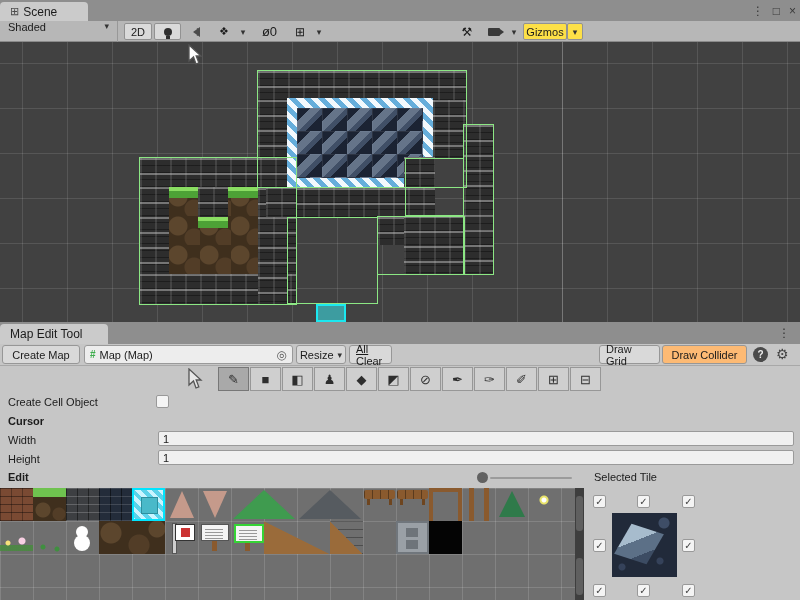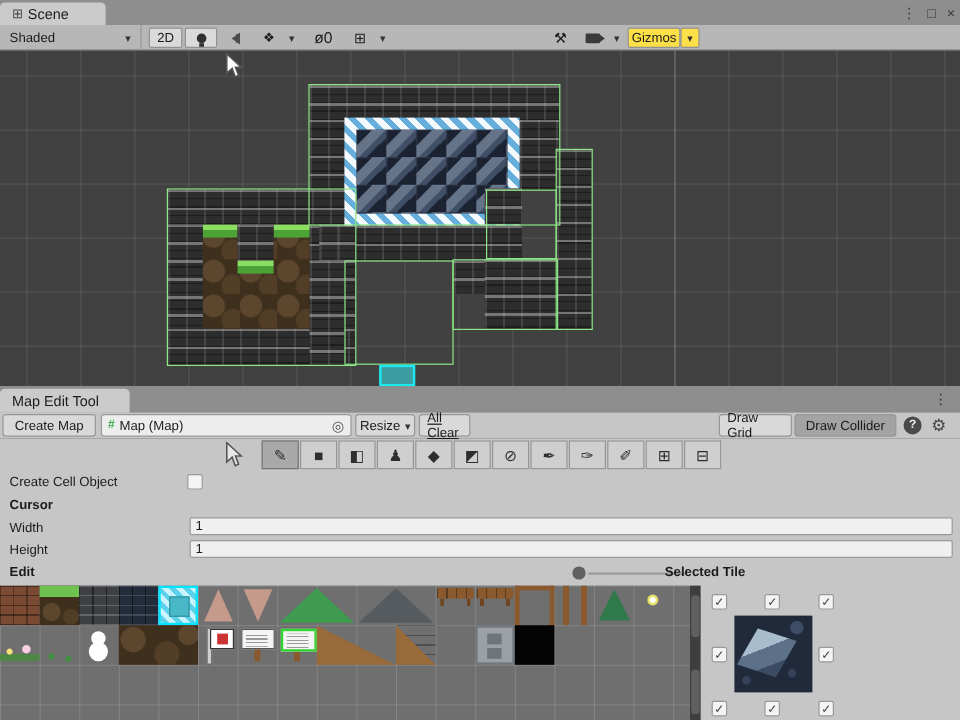--- a/index.html
+++ b/index.html
@@ -12,21 +12,21 @@
   .scene-tab{left:0;top:2px;height:19px;width:88px;}
   .tab .tab-icon{color:#4a4a4a;font-size:11px;}
   .win-controls{position:absolute;right:4px;top:0;height:21px;display:flex;align-items:center;gap:9px;color:#3a3a3a;font-size:12px;}
   .win-controls span{cursor:default;}
 
   
   .scene-toolbar{position:absolute;left:0;top:21px;width:800px;height:21px;background:#B7B7B7;border-bottom:1px solid #8a8a8a;}
   .st-item{position:absolute;top:2px;height:17px;display:flex;align-items:center;justify-content:center;border:1px solid #929292;background:#fde047;border-radius:2px;font-size:11px;}
   .st-item.active{background:#DADADA;}
   .st-item.noborder{border-color:transparent;background:transparent;}
-  .shaded-dd{left:0;top:0;height:21px;width:118px;position:absolute;display:flex;align-items:center;padding:0 8px;border-right:1px solid #989898;}
+  .shaded-dd{left:0;top:0;height:21px;width:118px;position:absolute;display:flex;padding:0 8px;border-right:1px solid #989898;}
   .shaded-dd .arrow{position:absolute;right:8px;color:#333;}
   .arrow{font-size:9px;color:#333;}
   
   .icon-bulb{width:8px;height:8px;border-radius:50%;background:#2f2f2f;position:relative;}
   .icon-bulb::after{content:"";position:absolute;left:2px;top:8px;width:4px;height:3px;background:#2f2f2f;}
   .icon-speaker{width:0;height:0;border-top:5px solid transparent;border-bottom:5px solid transparent;border-right:7px solid #4c4c4c;position:relative;}
   .icon-speaker::after{content:"";position:absolute;left:1px;top:-4px;width:3px;height:8px;border-right:2px solid #4c4c4c;border-radius:50%;}
   .icon-cam{width:12px;height:8px;background:#3a3a3a;border-radius:1px;position:relative;}
   .icon-cam::after{content:"";position:absolute;right:-4px;top:1px;border-top:3px solid transparent;border-bottom:3px solid transparent;border-left:4px solid #3a3a3a;}
   .icon-search{width:7px;height:7px;border:1.5px solid #777;border-radius:50%;position:relative;margin-right:4px;}
@@ -57,41 +57,41 @@
   .mr-outline{border:1px solid #8CE784;background:transparent;}
   .mr-cursor{background:#3D9CA0;border:2px solid #1BE8F0;}
   .pointer-svg{position:absolute;}
 
   
   .met-tabbar{position:absolute;left:0;top:322px;width:800px;height:22px;background:#8E8E8E;}
   .met-tab{left:0;top:2px;height:20px;width:108px;font-size:12px;}
   .met-more{position:absolute;right:10px;top:4px;color:#333;font-size:12px;}
   .met-toolbar{position:absolute;left:0;top:344px;width:800px;height:22px;background:#C6C6C6;border-bottom:1px solid #a8a8a8;}
   .btn{position:absolute;top:1px;height:19px;display:flex;align-items:center;justify-content:center;background:#D9D9D9;border:1px solid #979797;border-radius:3px;font-size:11px;padding:0 6px;}
-  .btn.on{background:#a3a3a3;align-items:center;}
+  .btn.on{background:#fdba74;align-items:center;}
   .obj-field{position:absolute;left:84px;top:1px;width:209px;height:19px;background:#EDEDED;border:1px solid #9a9a9a;border-radius:3px;display:flex;align-items:center;padding:0 5px;gap:4px;}
   .obj-field .grid-ico{color:#3fae4e;font-weight:bold;font-size:10px;}
   .obj-field .picker{margin-left:auto;color:#555;font-size:12px;}
   .help-badge{position:absolute;left:753px;top:3px;width:15px;height:15px;border-radius:50%;background:#4a4a4a;color:#eee;display:flex;align-items:center;justify-content:center;font-size:10px;font-weight:bold;}
   .gear-ico{position:absolute;left:776px;top:2px;font-size:14px;color:#444;}
 
   .tools-row{position:absolute;left:0;top:366px;width:800px;height:26px;background:#C6C6C6;}
   .tool-btn{position:absolute;top:1px;width:31px;height:24px;background:#CFCFCF;border:1px solid #979797;display:flex;align-items:center;justify-content:center;font-size:13px;color:#2e2e2e;}
   .tool-btn.selected{background:#A9A9A9;border-color:#777;}
 
   .form-row{position:absolute;left:0;width:800px;display:flex;align-items:center;}
   .form-label{position:absolute;left:8px;}
   .bold{font-weight:bold;}
   .checkbox{width:13px;height:13px;background:#F4F4F4;border:1px solid #999;border-radius:2px;display:flex;align-items:center;justify-content:center;font-size:10px;color:#444;}
   .text-field{position:absolute;left:158px;width:636px;height:15px;background:#F0F0F0;border:1px solid #9a9a9a;border-radius:2px;font-size:11px;padding:0 4px;color:#1b1b1b;outline:none;}
 
   .tiles-header{position:absolute;left:0;top:468px;width:800px;height:20px;background:#C6C6C6;}
   .slider-track{position:absolute;left:490px;top:9px;width:82px;height:2px;background:#9b9b9b;border-radius:1px;}
   .slider-knob{position:absolute;left:477px;top:4px;width:11px;height:11px;border-radius:50%;background:#616161;}
-  .sel-tile-label{position:absolute;left:554px;top:3px;font-weight:bold;}
+  .sel-tile-label{position:absolute;left:594px;top:3px;font-weight:normal;}
 
   
   .bottom{position:absolute;left:0;top:488px;width:800px;height:112px;}
   .palette{position:absolute;left:0;top:0;width:575px;height:112px;background:#6F6F6F;overflow:hidden;
     background-image:linear-gradient(rgba(255,255,255,.14) 1px,transparent 1px),linear-gradient(90deg,rgba(255,255,255,.14) 1px,transparent 1px);
     background-size:33px 33px;}
   .pal-scroll{position:absolute;left:575px;top:0;width:9px;height:112px;background:#3E3E3E;}
   .pal-scroll .thumb{position:absolute;left:1px;width:7px;border-radius:3px;background:#5f5f5f;}
   .sel-panel{position:absolute;left:584px;top:0;width:216px;height:112px;background:#C6C6C6;}
   .sel-panel .checkbox{position:absolute;}

